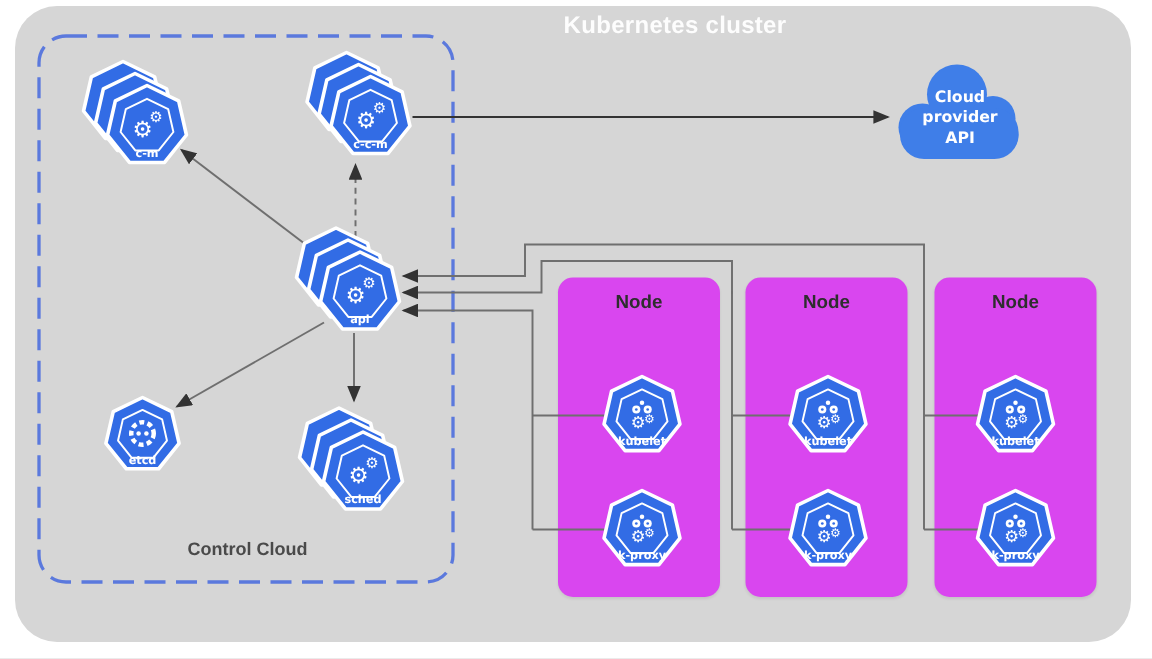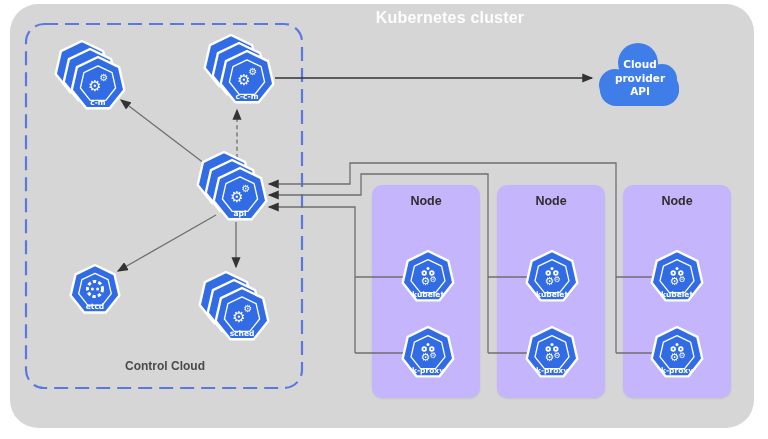--- a/index.html
+++ b/index.html
@@ -3,21 +3,21 @@
 <meta charset="utf-8">
 <style>
   html,body{margin:0;padding:0;background:#ffffff;}
   .stage{position:relative;width:768px;height:432px;background:#ffffff;overflow:hidden;
          font-family:"Liberation Sans", sans-serif;}
   .cluster-box{position:absolute;left:10px;top:4px;width:744px;height:424px;
                background:#d6d6d6;border-radius:28px;}
   .cluster-title{position:absolute;left:330px;top:9px;width:240px;text-align:center;
                  font-size:16px;font-weight:700;color:rgba(255,255,255,0.95);
                  letter-spacing:0.2px;}
-  .node-box{position:absolute;top:185px;width:108px;height:213px;background:#c4b5fd;
+  .node-box{position:absolute;top:185px;width:108px;height:213px;background:#d946ef;
             border-radius:10px;box-shadow:0 1px 2px rgba(0,0,0,0.08);}
   .node-box .node-label{display:block;margin-top:9px;text-align:center;
             font-size:12.5px;font-weight:700;color:#2e2e2e;}
   .node-1{left:372px;} .node-2{left:497px;} .node-3{left:623px;}
   .cp-label{position:absolute;left:60px;top:359px;width:210px;text-align:center;
             font-size:12px;font-weight:700;color:#4a4a4a;}
   .diagram-svg{position:absolute;left:0;top:0;width:768px;height:439px;}
 </style>
 </head>
 <body>

